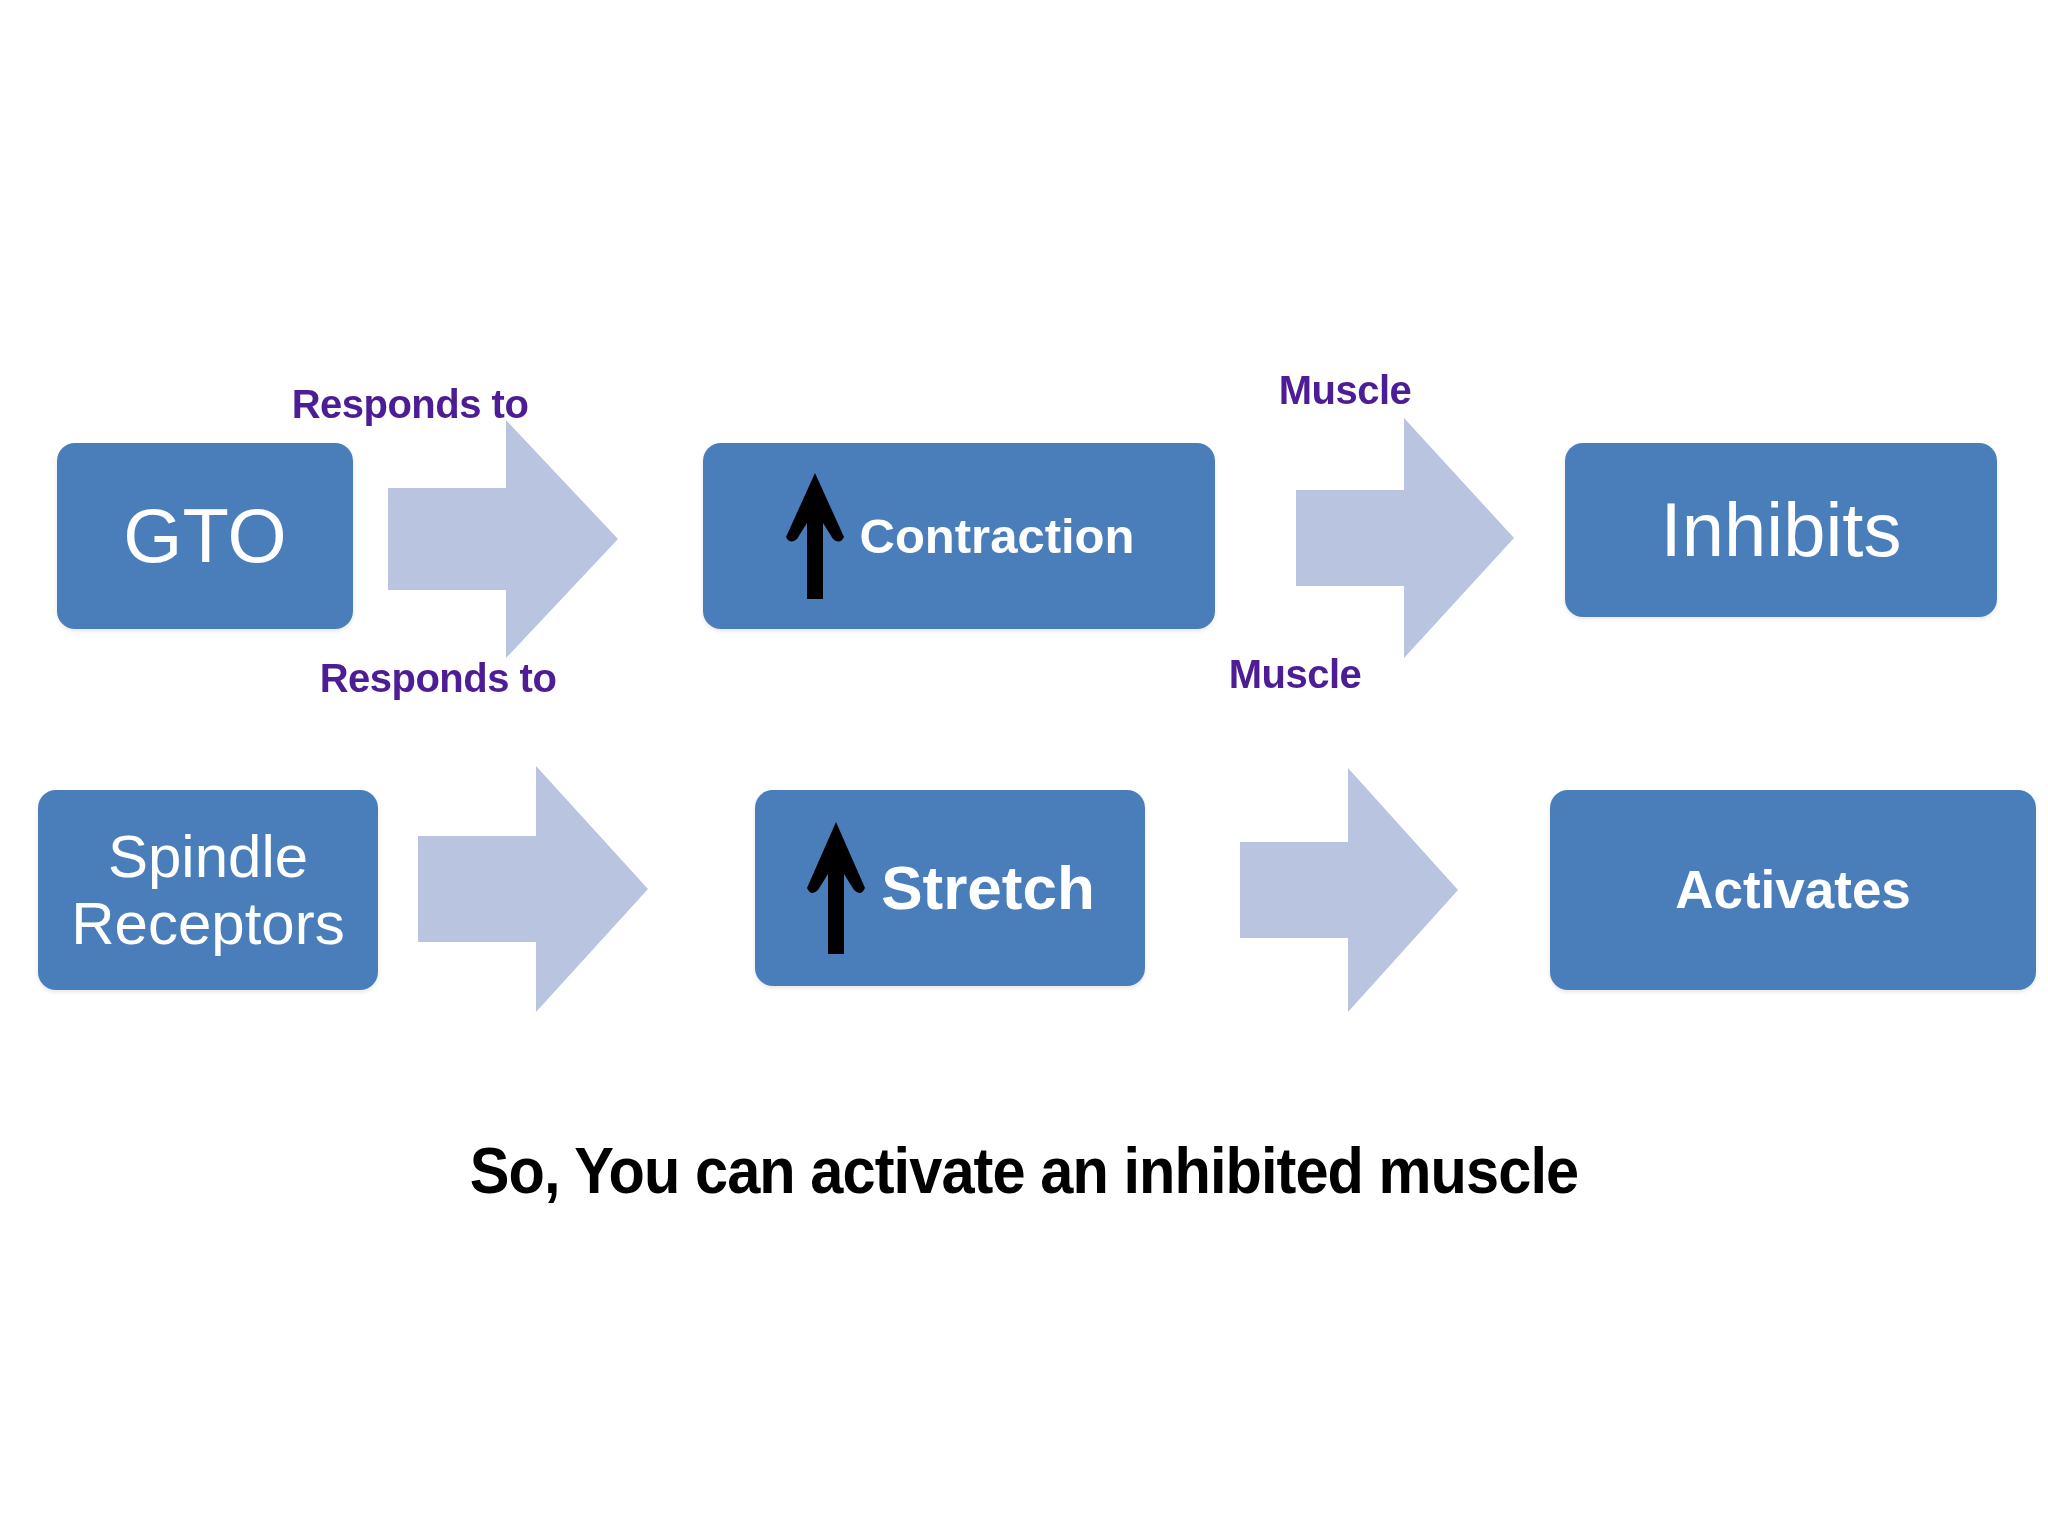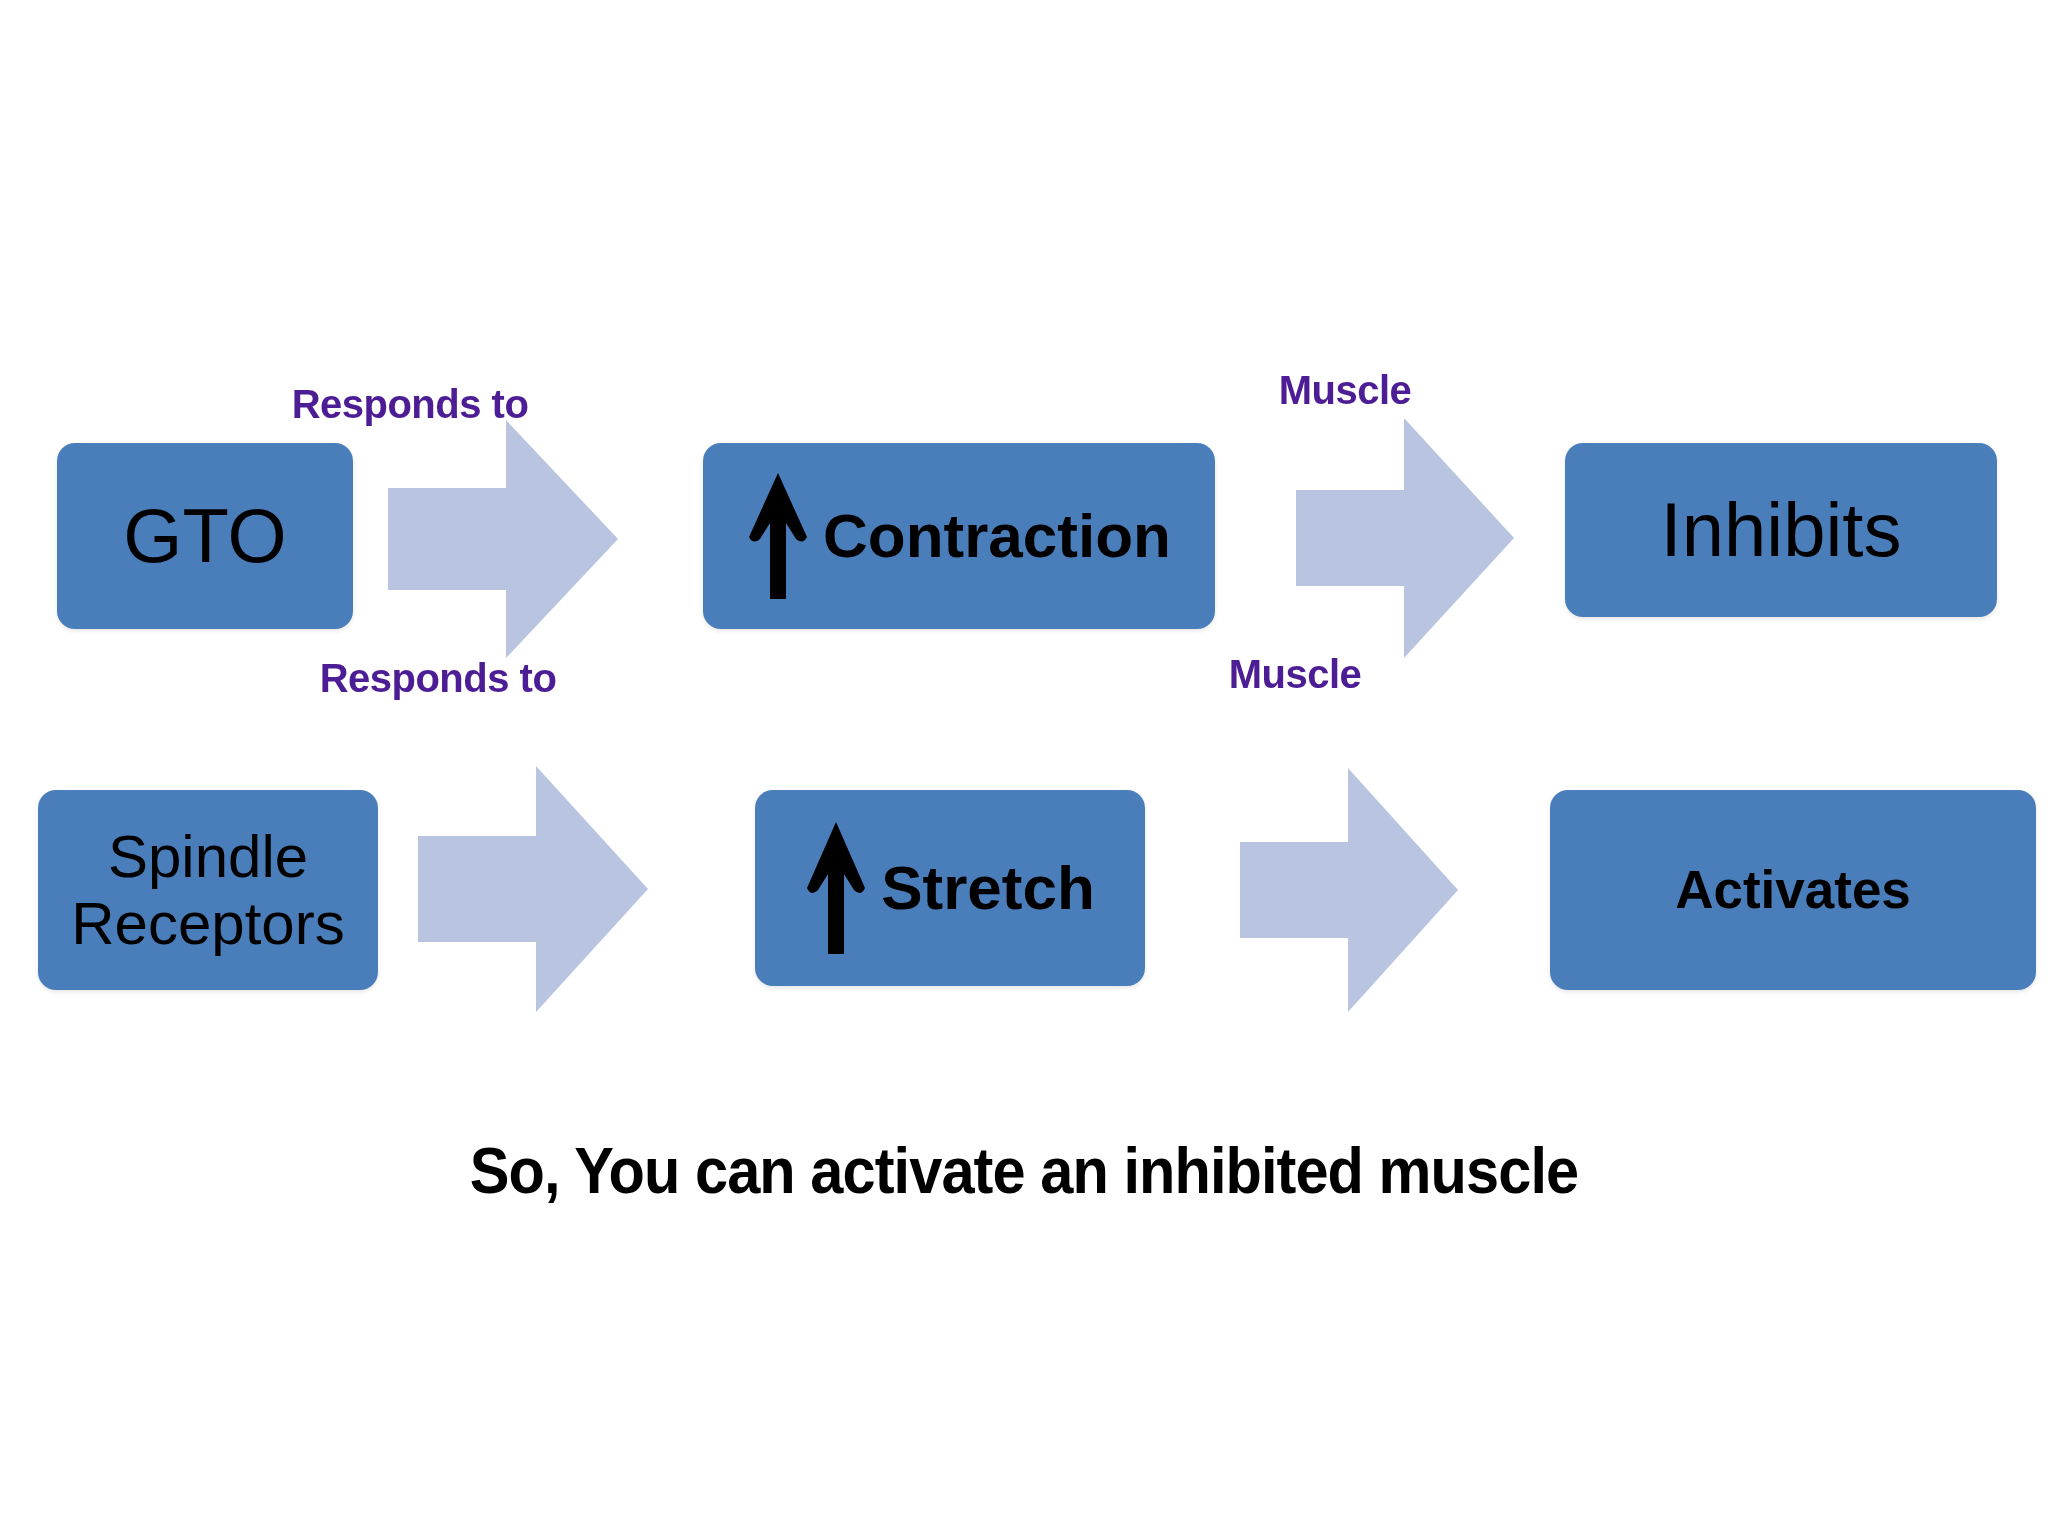--- a/index.html
+++ b/index.html
@@ -27,21 +27,21 @@
   
   .node {
     position: absolute;
     background: #4a7ebb;
     border-radius: 18px;
     box-shadow: 0 2px 4px rgba(0,0,0,0.10);
     display: flex;
     align-items: center;
     justify-content: center;
     box-sizing: border-box;
-    color: #000000;
+    color: #ffffff;
     text-align: center;
     line-height: 1.12;
   }
   .node-label {
     display: block;
     white-space: pre-line;
   }
   
   .w-light .node-label {
     font-weight: 400;
@@ -90,21 +90,21 @@
     text-align: center;
     color: #000000;
     font-weight: 700;
     font-size: 64px;
     letter-spacing: -1px;
     transform: scaleX(0.93);
   }
 
   
   #node-gto       { left: 57px;   top: 443px; width: 296px;  height: 186px; font-size: 76px; }
-  #node-contract  { left: 703px;  top: 443px; width: 512px;  height: 186px; font-size: 62px; }
+  #node-contract  { left: 703px;  top: 443px; width: 512px;  height: 186px; font-size: 49px; }
   #node-inhibits  { left: 1565px; top: 443px; width: 432px;  height: 174px; font-size: 76px; }
   #node-spindle   { left: 38px;   top: 790px; width: 340px;  height: 200px; font-size: 60px; }
   #node-stretch   { left: 755px;  top: 790px; width: 390px;  height: 196px; font-size: 62px; }
   #node-activates { left: 1550px; top: 790px; width: 486px;  height: 200px; font-size: 53px; }
 
   #arrow-r1-responds { left: 388px;  top: 420px; width: 230px; height: 238px; }
   #arrow-r1-muscle   { left: 1296px; top: 418px; width: 218px; height: 240px; }
   #arrow-r2-responds { left: 418px;  top: 766px; width: 230px; height: 246px; }
   #arrow-r2-muscle   { left: 1240px; top: 768px; width: 218px; height: 244px; }
 

